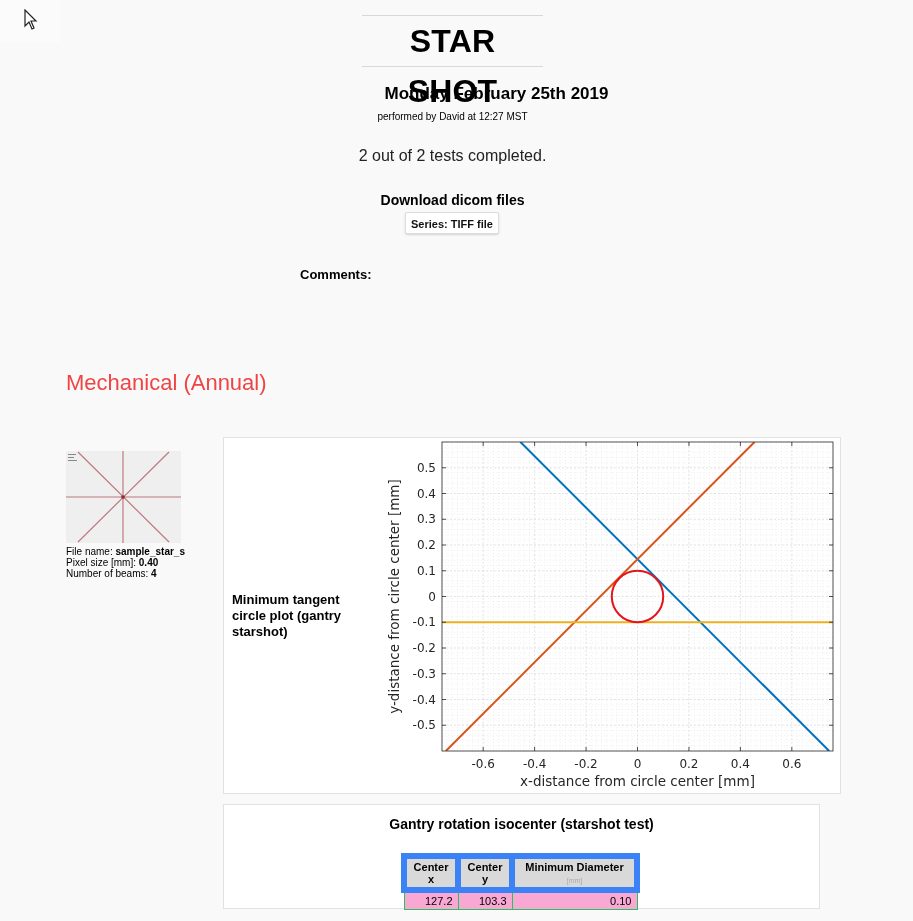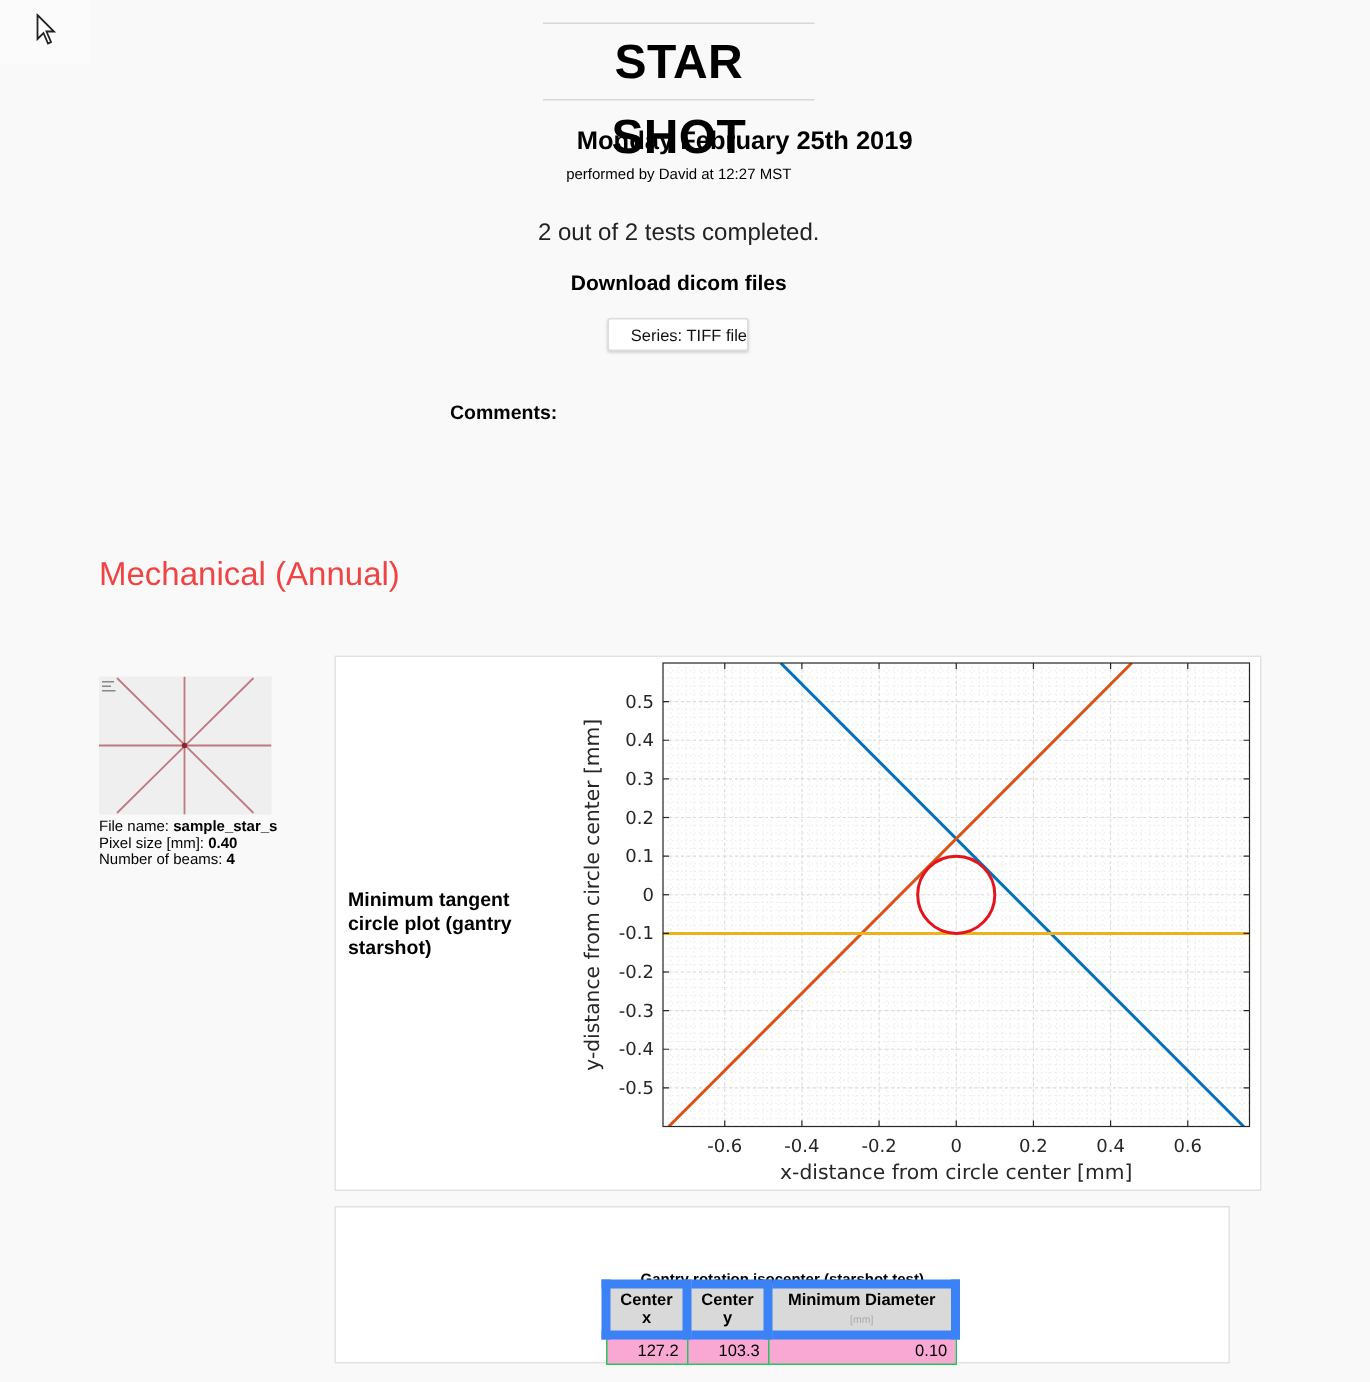--- a/index.html
+++ b/index.html
@@ -11,42 +11,42 @@
     position:relative;
   }
   .cursor { position:absolute; left:24px; top:9px; width:16px; height:22px; }
   .corner-box { position:absolute; left:0; top:0; width:60px; height:42px; background:#fbfbfb; }
   .title-wrap { position:absolute; left:362px; top:15px; width:181px; border-top:1px solid #d8d8d8; border-bottom:1px solid #d8d8d8; height:50px; }
   .title { font-size:32px; font-weight:bold; line-height:50px; letter-spacing:0.2px; }
   .date { position:absolute; top:84px; left:0; width:905px; text-align:center; font-size:17px; font-weight:bold;margin-left:44px; }
   .performed { position:absolute; top:111px; left:0; width:905px; text-align:center; font-size:10px; }
   .performed b { font-weight:normal; }
   .tests { position:absolute; top:147px; left:0; width:905px; text-align:center; font-size:16px; color:#222; }
-  .dl-title { position:absolute; top:180px; left:0; width:905px; text-align:center; font-size:14px; font-weight:bold; }
+  .dl-title { position:absolute; top:192px; left:0; width:905px; text-align:center; font-size:14px; font-weight:bold; }
   .dl-btn {
     position:absolute; top:212px; left:405px; width:94px; height:22px;
     background:#fff; border:1px solid #ddd; border-radius:2px;
     box-shadow:0 1px 2px rgba(0,0,0,0.15);
-    font-size:11px; line-height:22px; text-align:right; color:#111; cursor:pointer;
-    font-family:"Liberation Sans", sans-serif; padding:0;
+    font-size:11px; line-height:22px; text-align:center; color:#111; cursor:pointer;
+    font-family:"Liberation Sans", sans-serif; padding:0;font-weight:bold;
   }
   .comments { position:absolute; top:267px; left:300px; font-size:13px; font-weight:bold; }
 
   .section-title { position:absolute; top:370px; left:66px; font-size:22px; color:#ef4444; }
 
   .thumb { position:absolute; left:66px; top:451px; width:115px; height:92px; background:#f0f0f0; }
   .meta { position:absolute; left:66px; top:546px; font-size:10px; line-height:11px; }
   .meta b { font-weight:bold; }
 
   .card1 { position:absolute; left:223px; top:437px; width:616px; height:355px; background:#fff; border:1px solid #e2e2e2; }
   .card1-label { position:absolute; left:8px; top:154px; width:140px; font-size:13px; font-weight:bold; line-height:16px; }
   .plot-svg { position:absolute; left:0; top:0; }
 
   .card2 { position:absolute; left:223px; top:804px; width:595px; height:103px; background:#fff; border:1px solid #e2e2e2; }
-  .card2-title { position:absolute; top:11px; left:0; width:595px; text-align:center; font-size:10px; font-weight:bold;margin-top:32px; }
+  .card2-title { position:absolute; top:11px; left:0; width:595px; text-align:center; font-size:14px; font-weight:bold; }
   table.res { position:absolute; top:48px; left:177px; border-collapse:collapse; font-size:11px; }
   table.res th { background:#d9d9d9; border:6px solid #3b82f6; padding:2px 5px; font-weight:bold; height:14px; }
   table.res td { background:#f9a8d4; border:1px solid #22c55e; padding:1px 5px; text-align:right; height:14px; }
   .unit { font-size:7px; color:#aaa; font-weight:normal; }
 </style>
 </head>
 <body>
 
 <div class="corner-box"></div>
 <svg class="cursor" viewBox="0 0 16 22">

